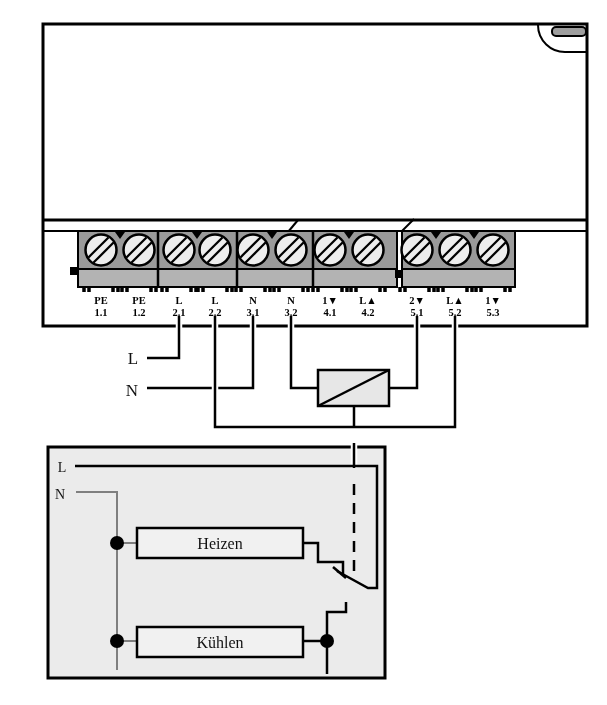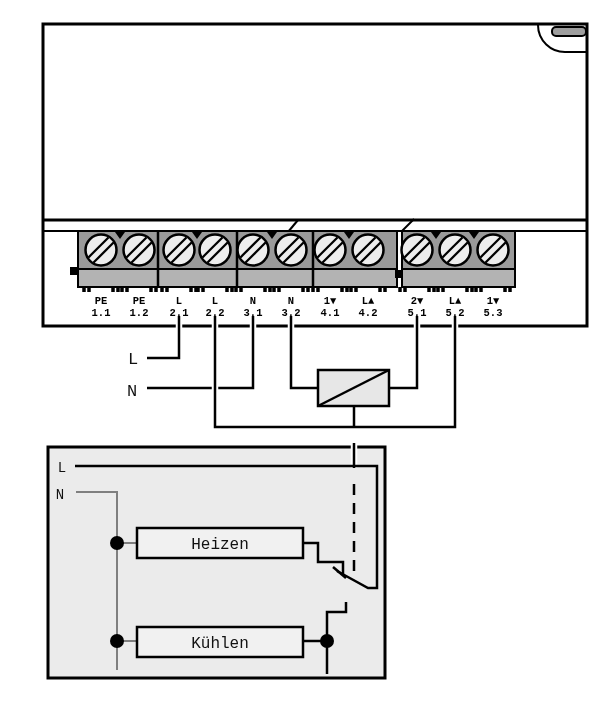--- a/index.html
+++ b/index.html
@@ -1,17 +1,17 @@
 <!DOCTYPE html>
 <html><head>
 <meta charset="utf-8">
 <style>
   html,body{margin:0;padding:0;background:#ffffff;}
   .page{position:relative;width:607px;height:705px;background:#ffffff;
-        font-family:Liberation Mono, monospace;}
+        font-family:Liberation Serif, serif;}
   svg{display:block;}
   .housing{fill:#ffffff;stroke:#000;stroke-width:3;}
   .ln3{stroke:#000;stroke-width:3;fill:none;}
   .ln2{stroke:#000;stroke-width:2;fill:none;}
   .ln25{stroke:#000;stroke-width:2.5;fill:none;}
   .block-upper{fill:#9a9a9a;stroke:#000;stroke-width:2;}
   .block-lower{fill:#b3b3b3;stroke:#000;stroke-width:2;}
   .divider{stroke:#000;stroke-width:2.5;}
   .screw{fill:#ededed;stroke:#000;stroke-width:2.5;}
   .slot-dark{stroke:#000;stroke-width:9.5;}

